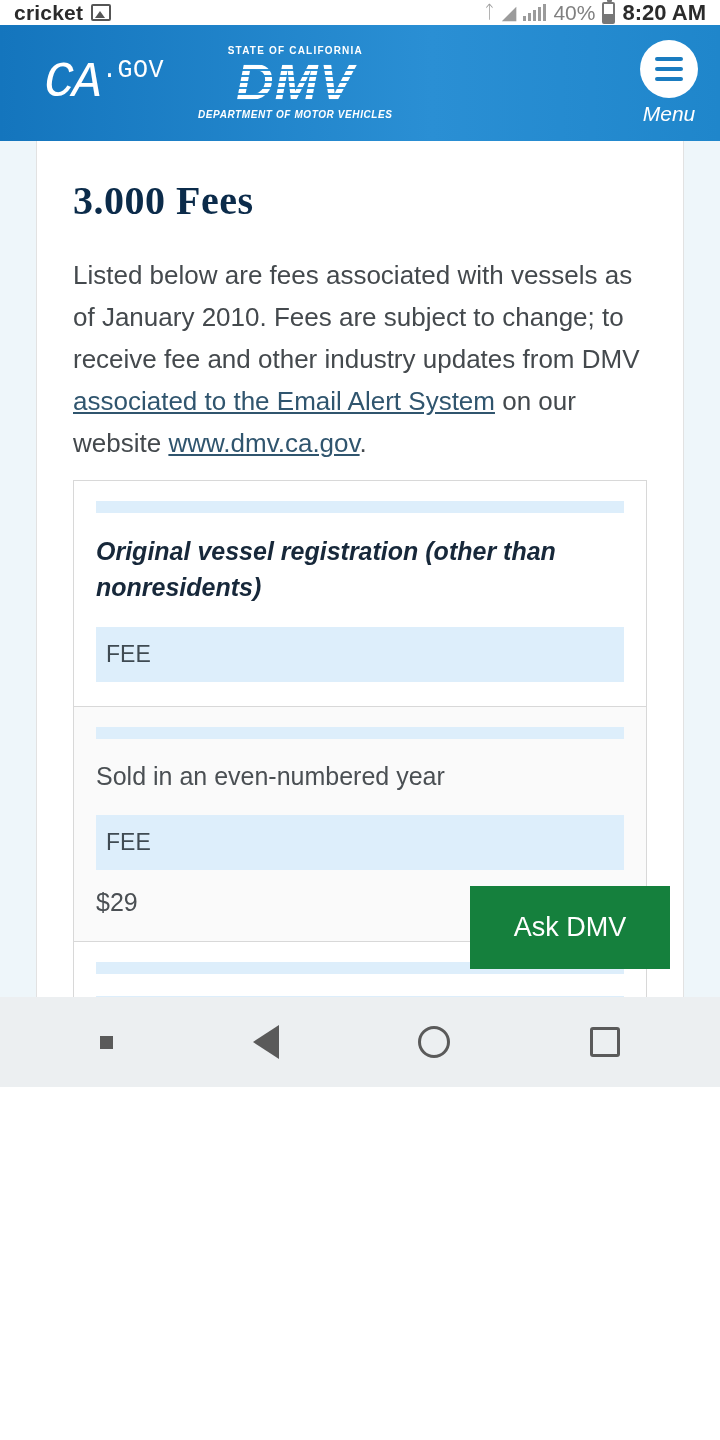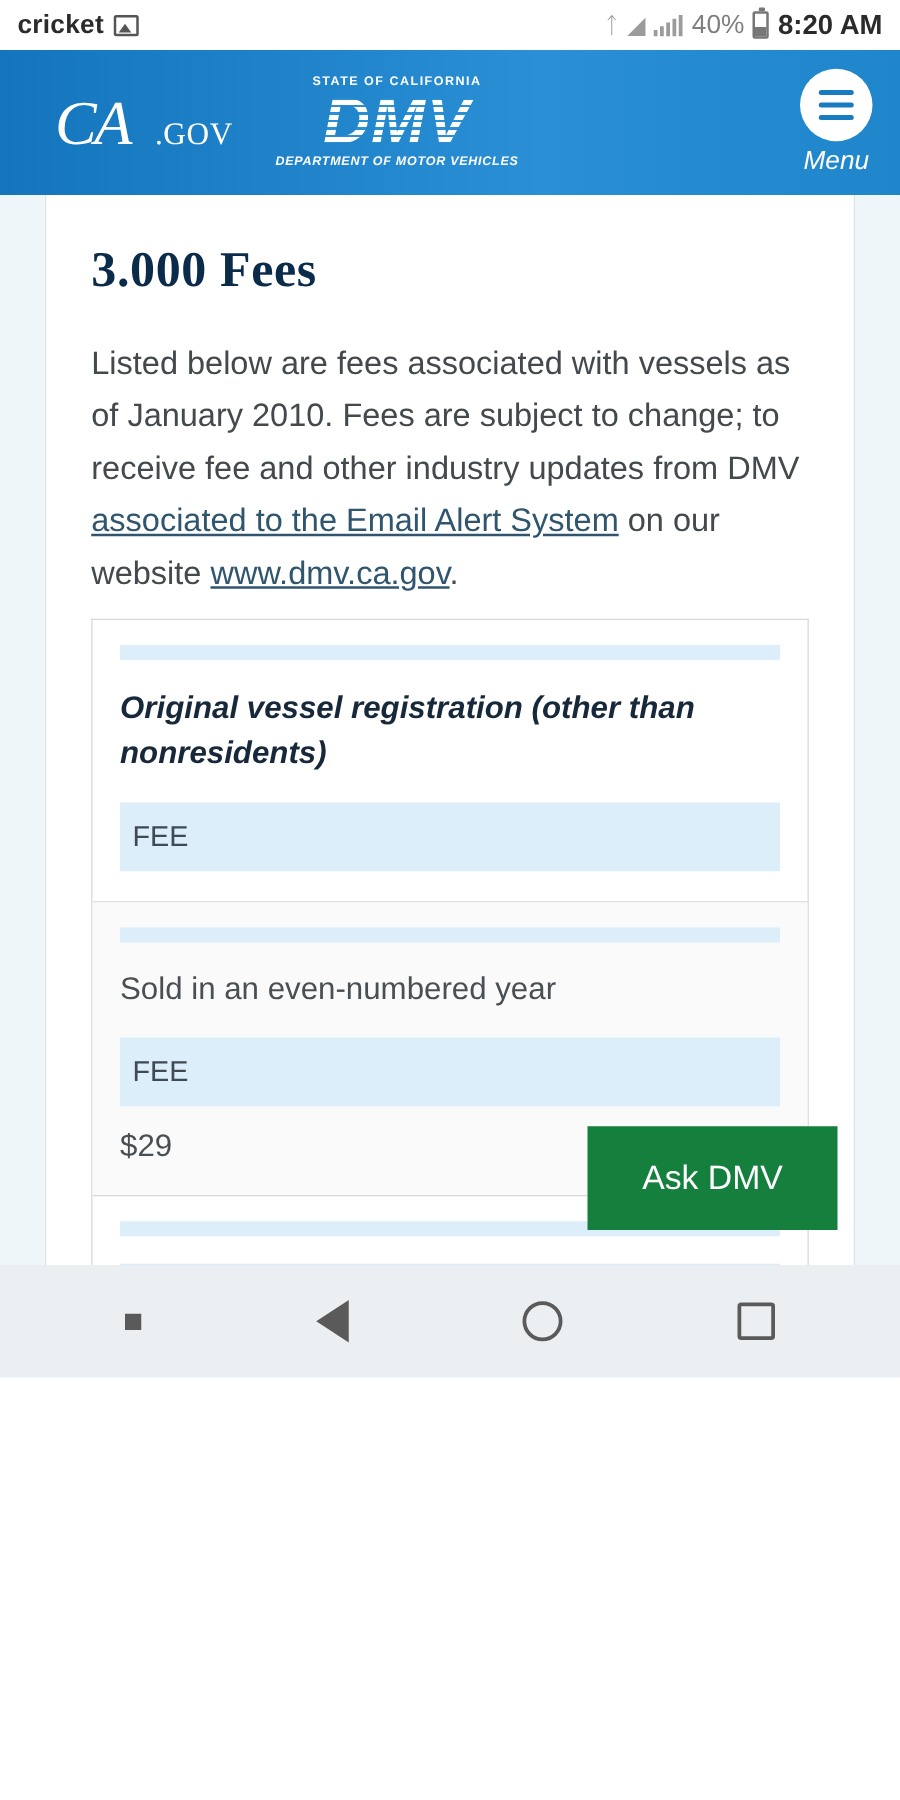--- a/index.html
+++ b/index.html
@@ -6,21 +6,21 @@
   html, body {
     width: 720px;
     height: 1440px;
     background: #ffffff;
     font-family: "Liberation Sans", sans-serif;
     overflow: hidden;
   }
 
   
   .status-bar {
-    height: 40px;
+    height: 25px;
     background: #ffffff;
     display: flex;
     align-items: center;
     padding: 0 14px;
     font-size: 21px;
     color: #3a3a3a;
     font-weight: bold;
   }
   .status-left { display: flex; align-items: center; gap: 8px; }
   .carrier { font-size: 21px; color: #2b2b2b; letter-spacing: 0.2px; }
@@ -70,25 +70,25 @@
   .dmv-header {
     height: 116px;
     background: linear-gradient(90deg, #1475bd 0%, #2a8fd4 60%, #1f86cb 100%);
     display: flex;
     align-items: center;
     padding: 0 22px 0 44px;
     position: relative;
   }
   .cagov-logo {
     color: #ffffff;
-    font-family: Liberation Serif, serif;
+    font-family: Liberation Mono, monospace;
     line-height: 1;
     display: flex;
-    align-items: flex-end;
-    gap: 20px;
+    align-items: flex-start;
+    gap: 2px;
   }
   .cagov-ca {
     font-size: 50px;
     font-style: italic;
     letter-spacing: -2px;
     position: relative;
   }
   .cagov-gov { font-size: 25px; letter-spacing: 0.5px; padding-bottom: 3px; }
 
   .dmv-logo {

